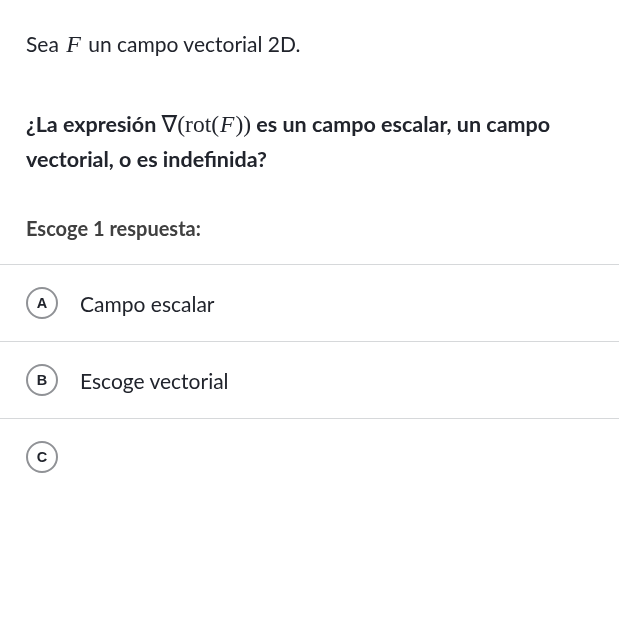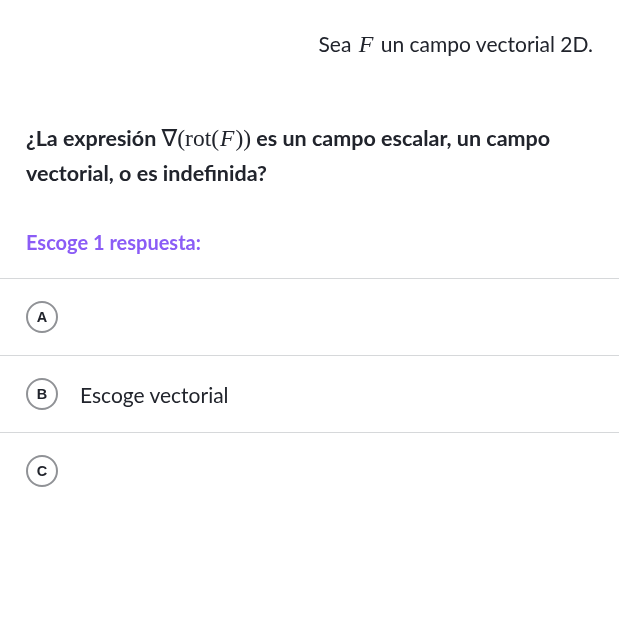--- a/index.html
+++ b/index.html
@@ -9,23 +9,22 @@
     height: 641px;
     background: #ffffff;
     color: #21242c;
     padding: 28px 26px 0 26px;
     overflow: hidden;
   }
   .intro {
     font-size: 21px;
     font-weight: 400;
     color: #21242c;
-    margin-bottom: 60px;
+    margin-bottom: 46px;
     line-height: 1.35;
-    text-align: right;
   }
   .intro .mathvar {
     font-family: "Times New Roman", Times, serif;
     font-style: italic;
     font-size: 24px;
     font-weight: 400;
     padding: 0 2px;
   }
   .question {
     font-size: 21.5px;
@@ -40,21 +39,21 @@
     font-weight: 400;
     font-size: 23.5px;
     white-space: nowrap;
   }
   .question .math .nabla { font-style: normal; }
   .question .math .rot { font-style: normal; text-align: right; }
   .question .math .F { font-style: italic; padding: 0 1px; }
   .prompt {
     font-size: 20px;
     font-weight: 700;
-    color: #8b5cf6;
+    color: #404040;
     margin-bottom: 24px;
   }
   .choices {
     margin-left: -26px;
     margin-right: -26px;
   }
   .choice {
     border-top: 1px solid #d6d8da;
     padding: 22px 26px 22px 26px;
     display: flex;
@@ -94,20 +93,21 @@
 
 <div class="question">
   <span>¿La expresión </span><span class="math"><span class="nabla">∇</span>(<span class="rot">rot</span>(<span class="F">F</span>))</span><span> es un campo escalar, un campo vectorial, o es indefinida?</span>
 </div>
 
 <div class="prompt">Escoge 1 respuesta:</div>
 
 <div class="choices">
   <div class="choice">
     <div class="letter">A</div>
+    <div class="choice-label">Campo escalar</div>
   </div>
   <div class="choice">
     <div class="letter">B</div>
     <div class="choice-label">Escoge vectorial</div>
   </div>
   <div class="choice">
     <div class="letter">C</div>
   </div>
 </div>
 

